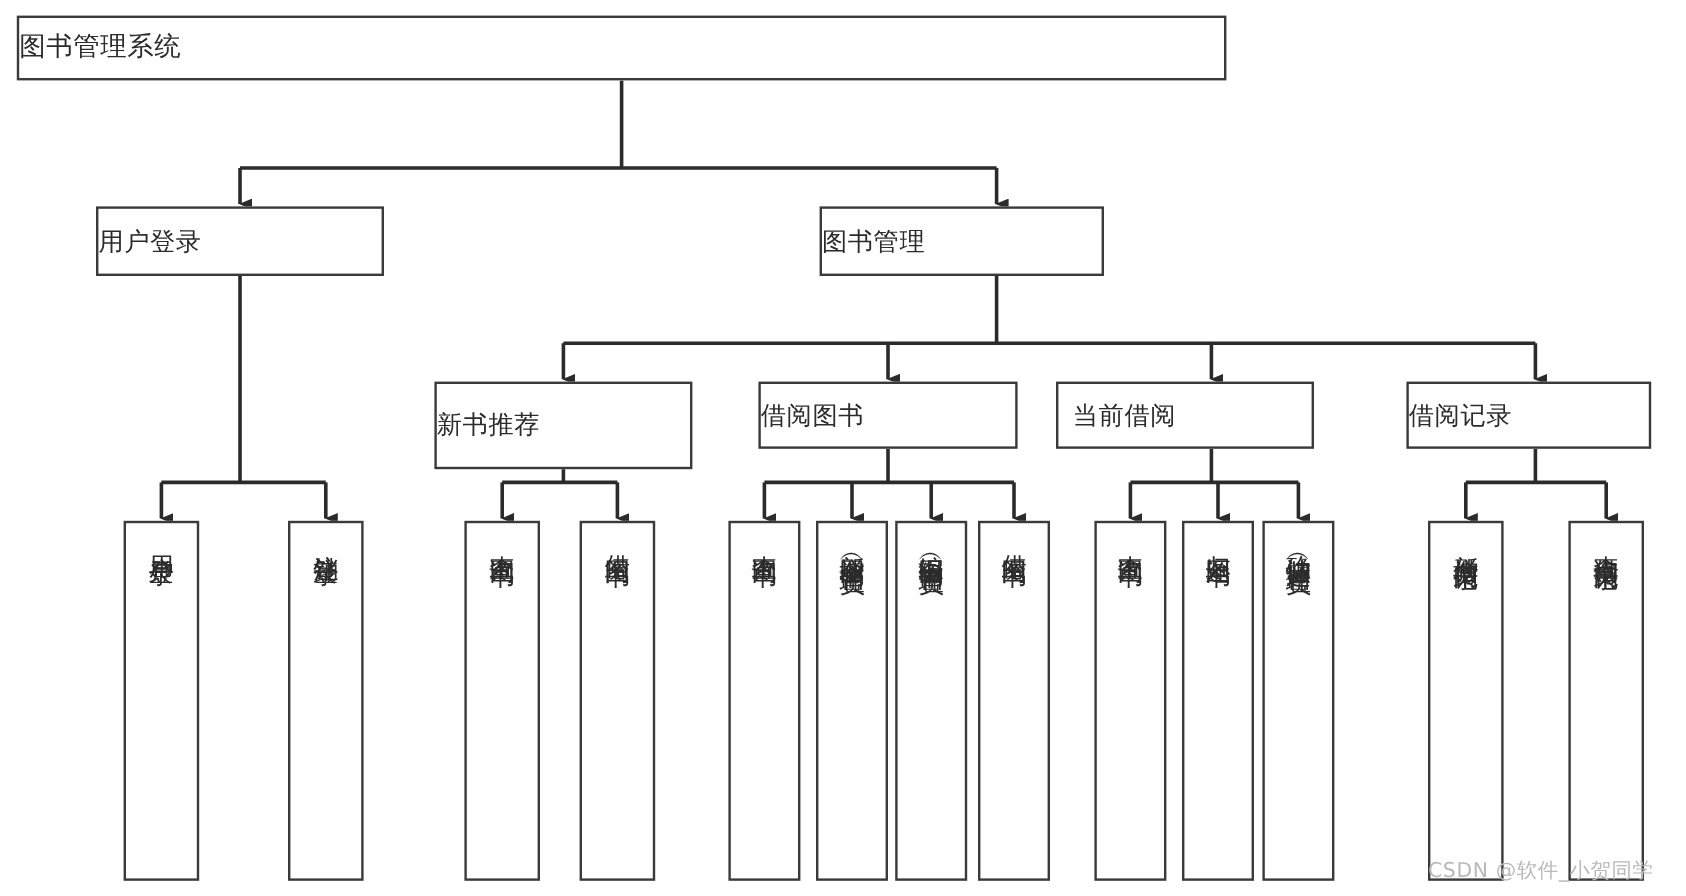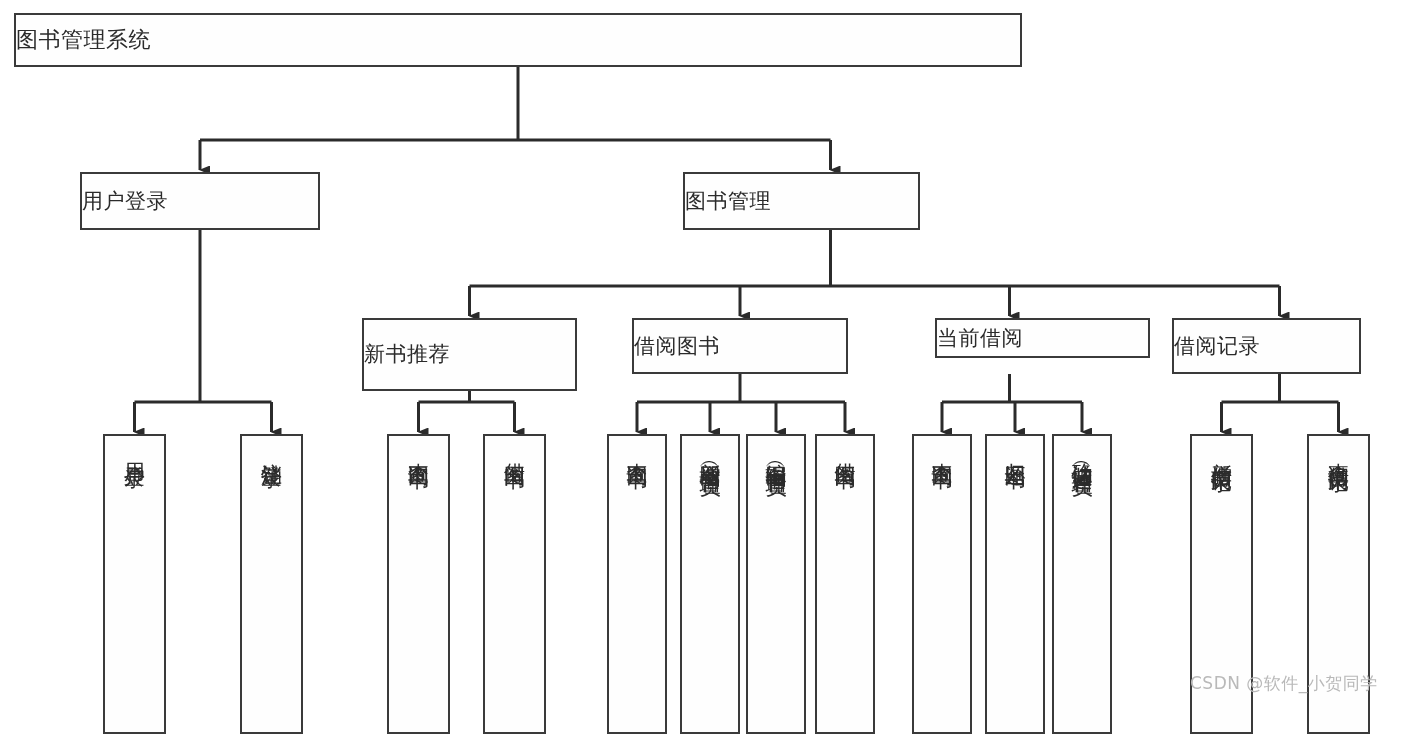--- a/index.html
+++ b/index.html
@@ -61,21 +61,21 @@
     text-orientation: upright;
     font-size: 21px;
     line-height: 1.05;
     letter-spacing: 2px;
     white-space: nowrap;
     text-align: left;
   }
   .watermark {
     position: absolute;
     left: 1190px;
-    top: 672px;
+    top: 714px;
     font-size: 17px;
     color: #b9b9b9;
     white-space: nowrap;
     letter-spacing: 0.5px;
   }
 </style>
 </head>
 <body>
 
 <div id="diagram-root">
@@ -132,24 +132,24 @@
       </div>
       <div class="node horiz" style="left: 683px; top: 172px; width: 237px; height: 58px;">
         <span class="node-label">图书管理</span>
       </div>
       <div class="node horiz" style="left: 362px; top: 318px; width: 215px; height: 73px;">
         <span class="node-label">新书推荐</span>
       </div>
       <div class="node horiz" style="left: 632px; top: 318px; width: 216px; height: 56px;">
         <span class="node-label">借阅图书</span>
       </div>
-      <div class="node horiz" style="left: 935px; top: 318px; width: 215px; height: 40px;">
+      <div class="node horiz" style="left: 880px; top: 318px; width: 215px; height: 56px; padding-left: 12px;">
         <span class="node-label">当前借阅</span>
       </div>
-      <div class="node horiz" style="left: 1172px; top: 318px; width: 189px; height: 56px;">
+      <div class="node horiz" style="left: 1172px; top: 318px; width: 204px; height: 56px;">
         <span class="node-label">借阅记录</span>
       </div>
       <div class="node vert" style="left: 103px; top: 434px; width: 63px; height: 300px;">
         <span class="node-label">用户登录</span>
       </div>
       <div class="node vert" style="left: 240px; top: 434px; width: 63px; height: 300px;">
         <span class="node-label">注销登录</span>
       </div>
       <div class="node vert" style="left: 387px; top: 434px; width: 63px; height: 300px;">
         <span class="node-label">查询图书</span>

